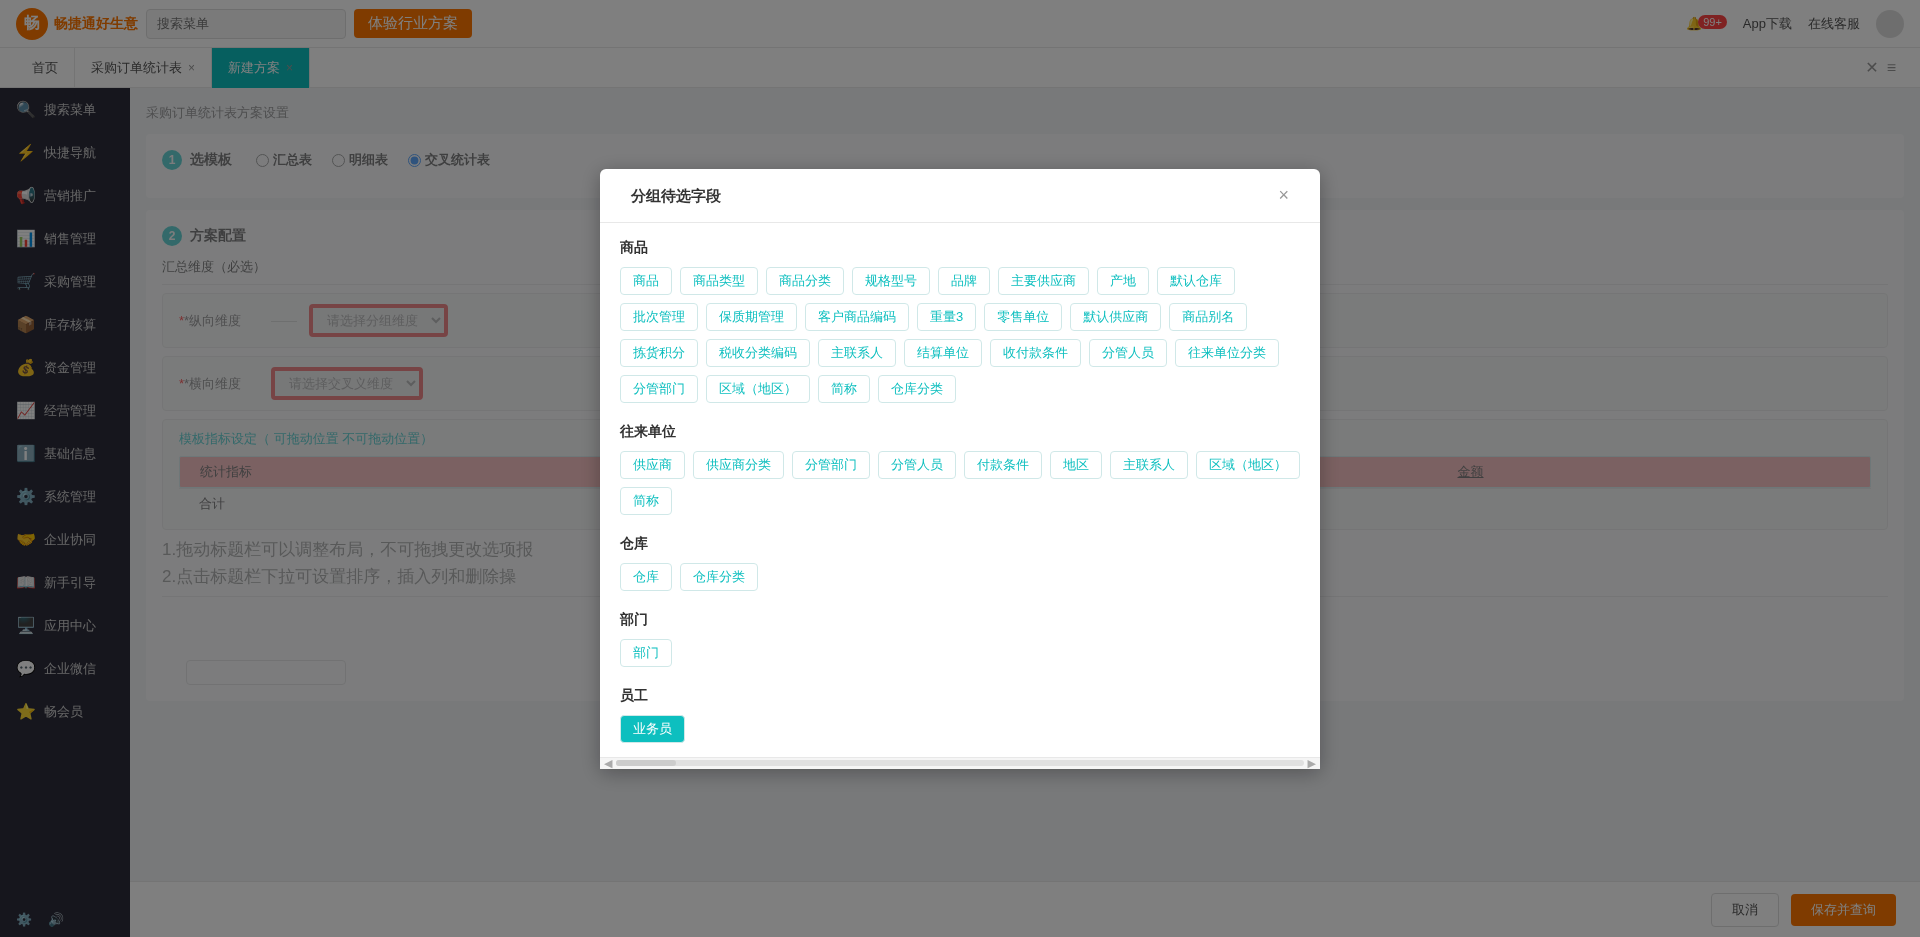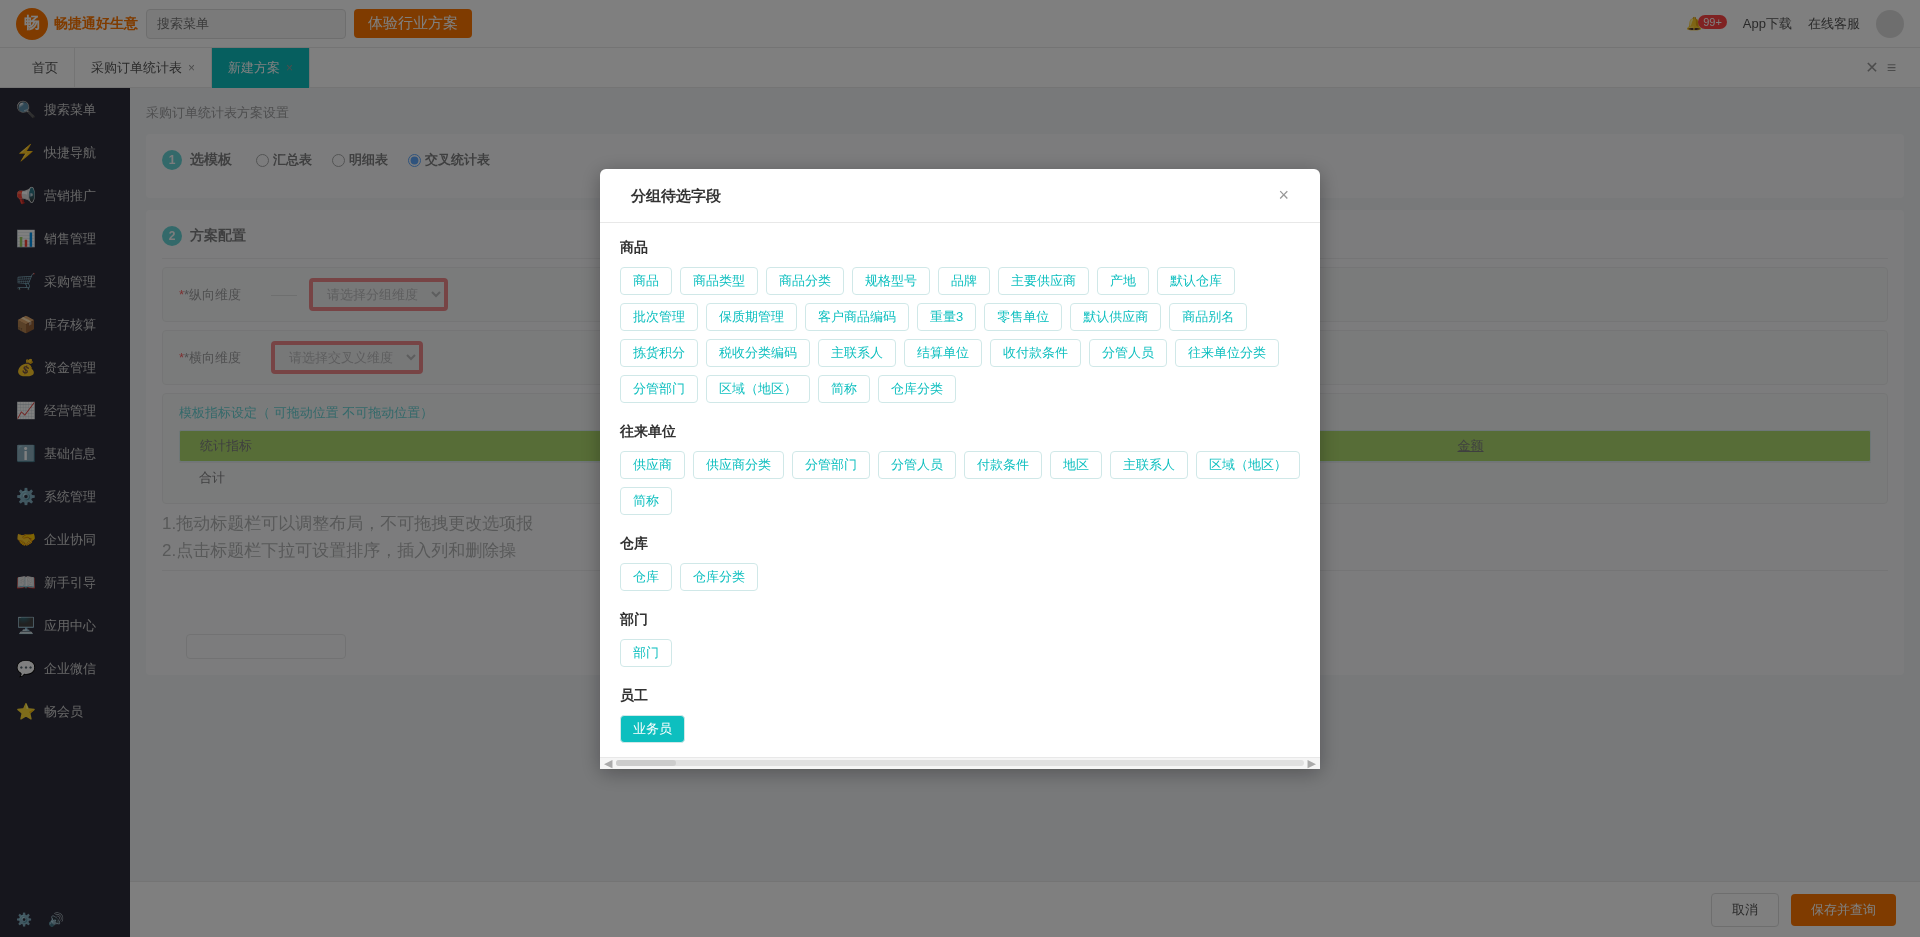--- a/index.html
+++ b/index.html
@@ -174,21 +174,21 @@
 
     .indicator-section {
       background: #f9f9f9;
       border: 1px solid #e8e8e8;
       border-radius: 4px;
       padding: 10px 16px;
     }
     .indicator-label { color: #0dbfbf; font-size: 13px; margin-bottom: 8px; }
     .table-header {
       display: flex; gap: 0;
-      background: #84cc16;
+      background: #fca5a5;
       border: 1px solid #d0eded;
       border-radius: 2px;
     }
     .th { padding: 6px 20px; font-size: 13px; color: #333; display: flex; align-items: center; gap: 4px; }
     .tr { display: flex; border-top: 1px solid #e8e8e8; }
     .td { padding: 6px 20px; font-size: 13px; color: #333; }
 
     .tips-section { color: #888; font-size: 17px; margin-top: 8px; }
     .tips-section p { margin-bottom: 4px; }
 
@@ -429,20 +429,21 @@
             <span>交叉统计表</span>
           </label>
       </div>
     </div>
   </div>
   <div class="form-card">
     <div class="form-section-title">
       <span class="step-badge">2</span>
       <span>方案配置</span>
     </div>
+    <div style="color:#333;font-size:13px;margin-bottom:8px;">汇总维度（必选）</div>
     <hr class="divider">
     <div class="dimension-row">
       <span class="config-label"><span style="color:red;">*</span><span>*纵向维度</span></span>
       <span style="color:#ccc;">——</span>
       <select class="dimension-select">
         <option>请选择分组维度</option>
       </select>
     </div>
     <div class="dimension-row">
       <span class="config-label"><span style="color:red;">*</span><span>*横向维度</span></span>

